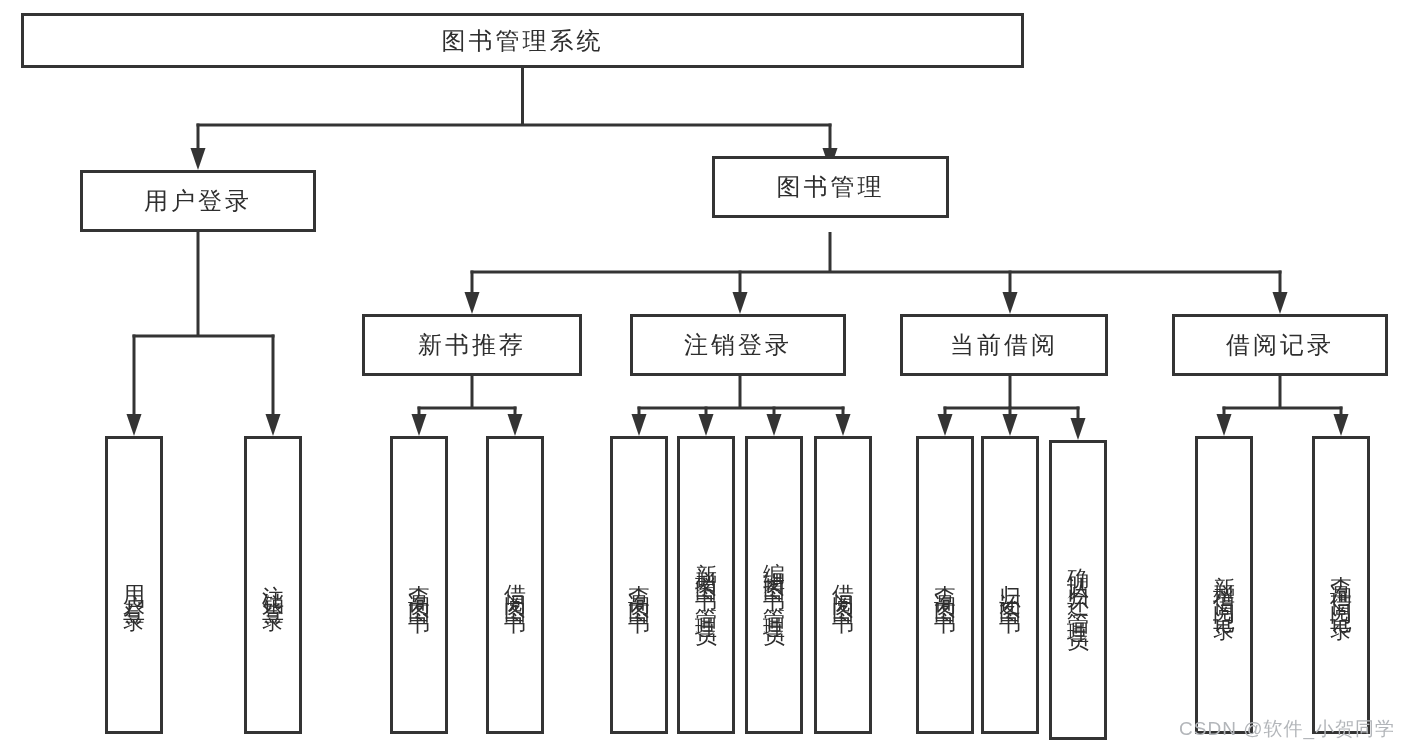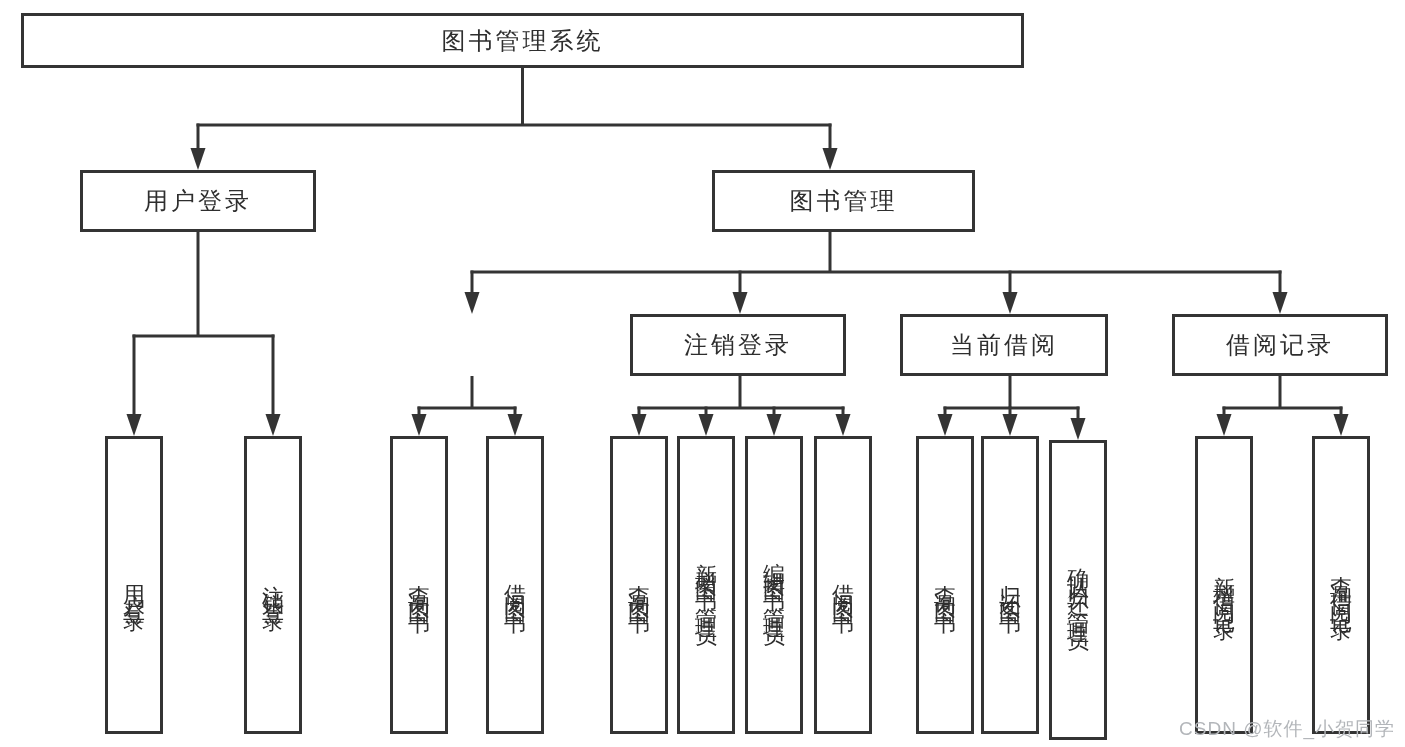--- a/index.html
+++ b/index.html
@@ -103,22 +103,23 @@
       <polygon points="1002.5,414 1017.5,414 1010,436"></polygon>
       <polygon points="1070.5,418 1085.5,418 1078,440"></polygon>
       <polygon points="1216.5,414 1231.5,414 1224,436"></polygon>
       <polygon points="1333.5,414 1348.5,414 1341,436"></polygon>
     </g>
   </svg>
 
   <div class="box h" style="left:21px;top:13px;width:1003px;height:55px">图书管理系统</div>
 
   <div class="box h" style="left:80px;top:170px;width:236px;height:62px">用户登录</div>
-  <div class="box h" style="left:712px;top:170px;width:263px;height:62px">图书管理</div>
+  <div class="box h" style="left:712px;top:156px;width:237px;height:62px">图书管理</div>
 
+  <div class="box h" style="left:362px;top:314px;width:220px;height:62px">新书推荐</div>
   <div class="box h" style="left:630px;top:314px;width:216px;height:62px">注销登录</div>
   <div class="box h" style="left:900px;top:314px;width:208px;height:62px">当前借阅</div>
   <div class="box h" style="left:1172px;top:314px;width:216px;height:62px">借阅记录</div>
 
   <div class="box v" style="left:105px;top:436px;width:58px;height:298px">
     <span>用户登录</span>
   </div>
   <div class="box v" style="left:244px;top:436px;width:58px;height:298px">
     <span>注销登录</span>
   </div>

